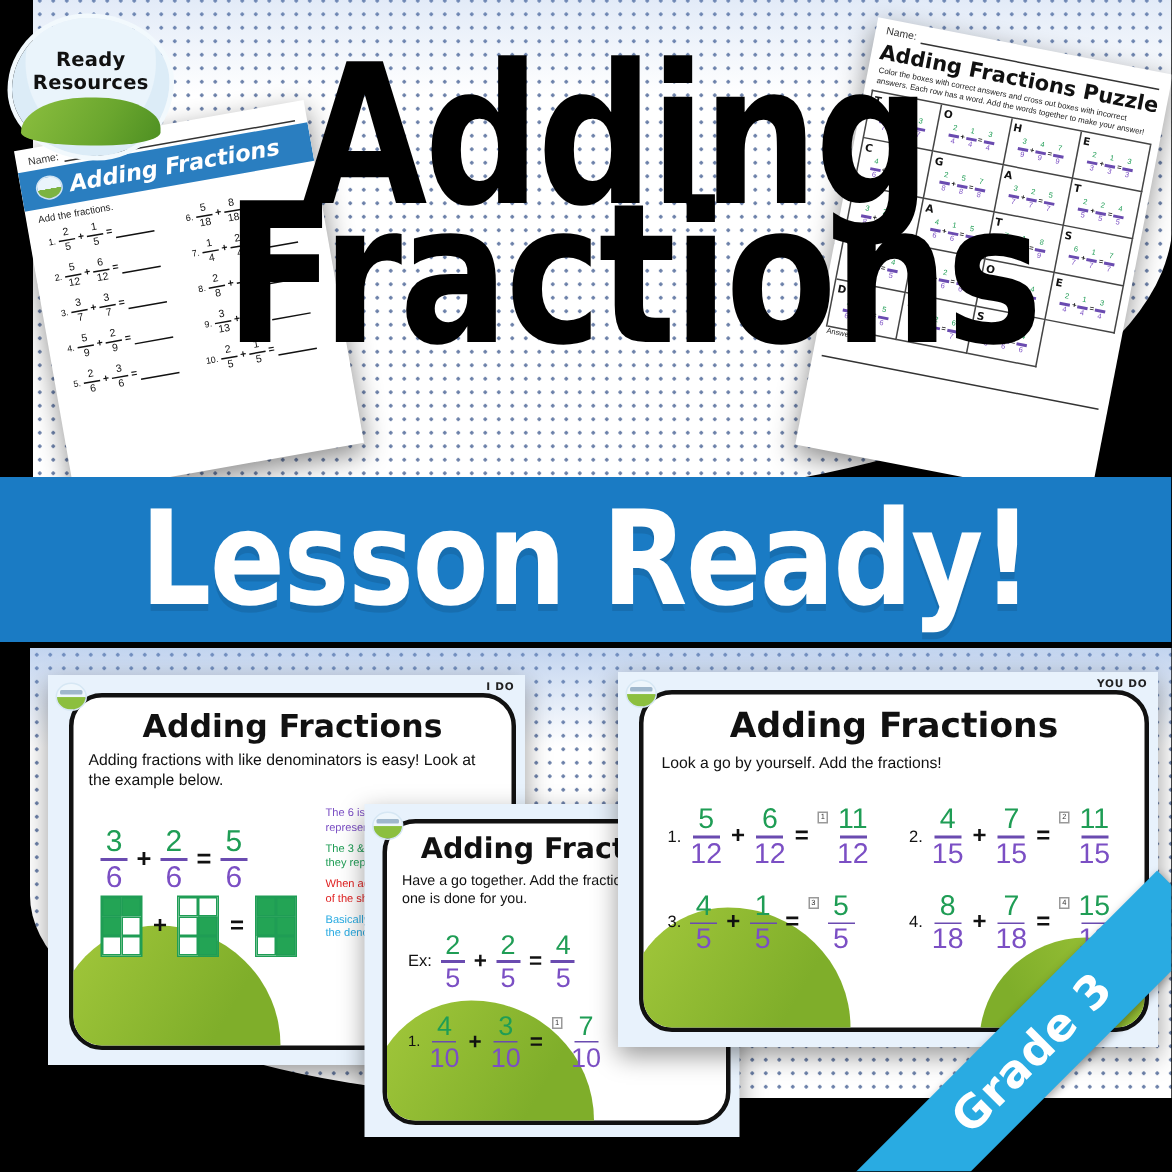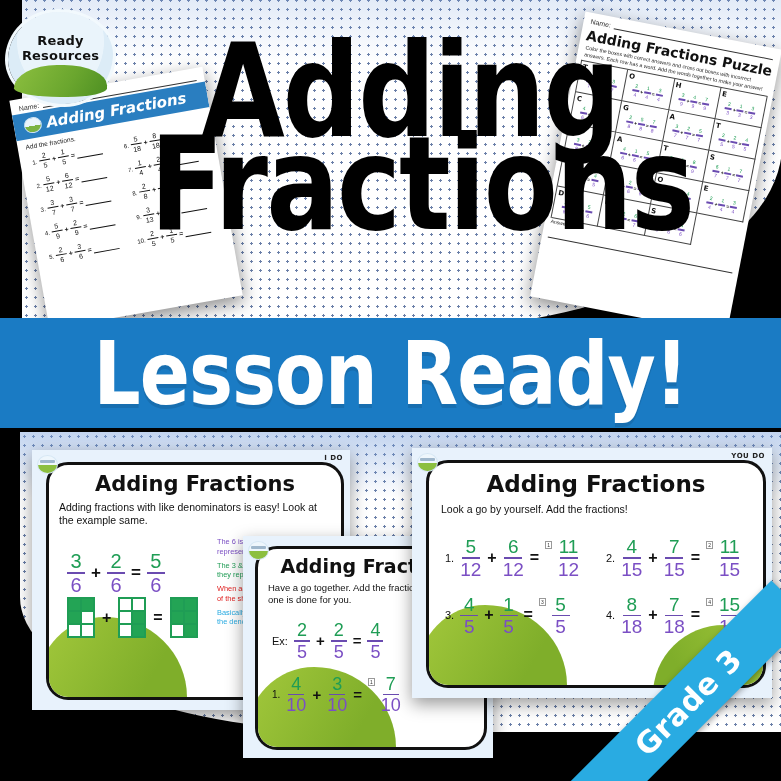--- a/index.html
+++ b/index.html
@@ -847,21 +847,21 @@
   <div class="banner">
     <span class="banner-text">Lesson Ready!</span>
   </div>
 
   <div class="slide" id="s1">
     <div class="logo-sm"></div>
     <div class="corner-lbl">I DO</div>
     <div class="inner">
       <div class="hill-green"></div>
       <div class="slide-title">Adding Fractions</div>
-      <div class="slide-sub">Adding fractions with like denominators is easy! Look at the example same.</div>
+      <div class="slide-sub">Adding fractions with like denominators is easy! Look at the example below.</div>
       <div id="s1-eq" style="position:absolute;left:18px;top:86px;">
           <div class="eqrow">
             <span class="FR ">
               <span class="n" style="font-size: 20px;">3</span>
               <span class="bar" style="width: 18px;"></span>
               <span class="d" style="font-size: 20px;">6</span>
             </span>
             <span class="op" style="font-size: 17px;">+</span>
             <span class="FR ">
               <span class="n" style="font-size: 20px;">2</span>

